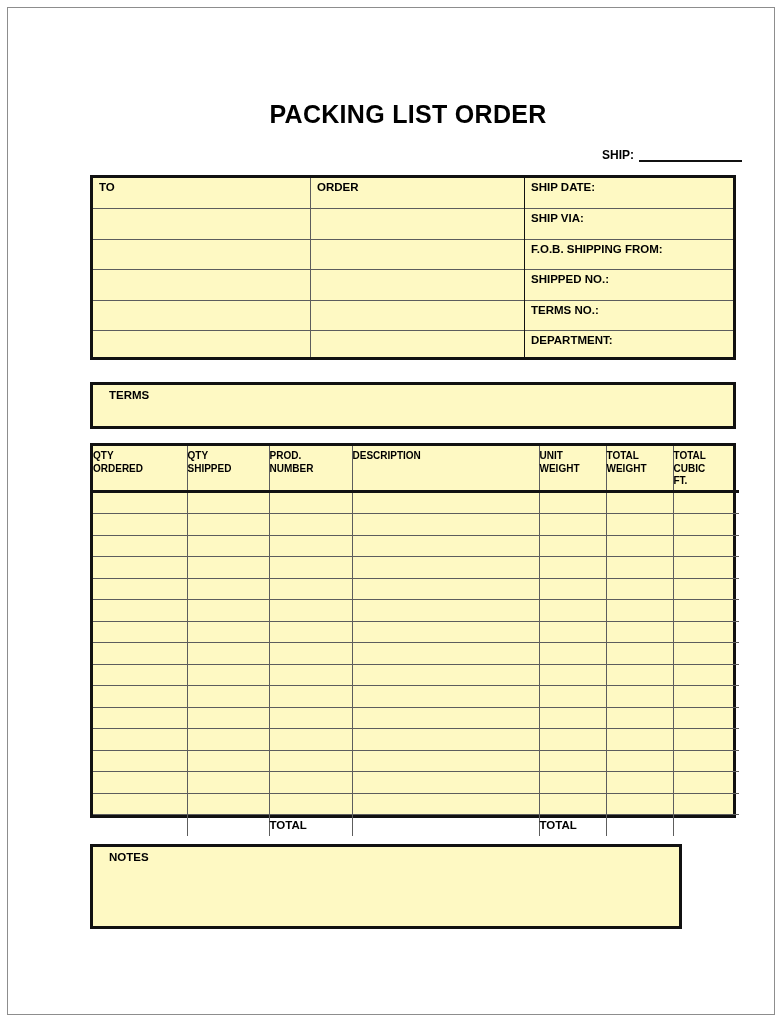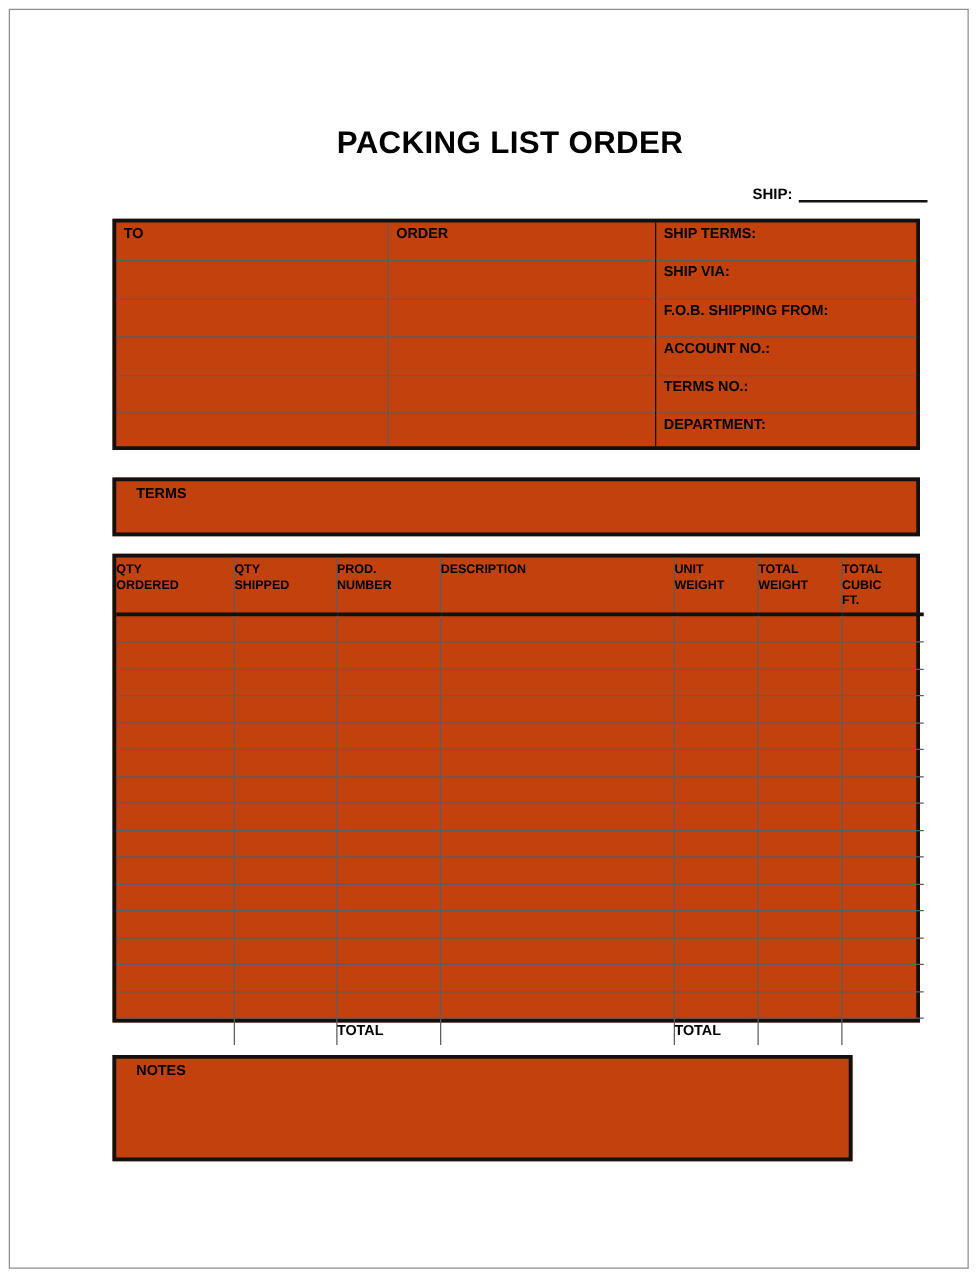--- a/index.html
+++ b/index.html
@@ -63,21 +63,21 @@
     flex: 1;
     height: 11px;
     border-bottom: 2px solid #111111;
   }
 
   
   .box {
     position: absolute;
     box-sizing: border-box;
     border: 3px solid #111111;
-    background: #c2410c;
+    background: #fef9c3;
   }
 
   
   #header-table {
     left: 66px;
     top: 167px;
     width: 646px;
     height: 185px;
   }
   .hdr-grid {
@@ -206,24 +206,24 @@
           </div>
         <div class="hdr-col hdr-col-from">
             <div class="hdr-cell">ORDER</div>
             <div class="hdr-cell"></div>
             <div class="hdr-cell"></div>
             <div class="hdr-cell"></div>
             <div class="hdr-cell"></div>
             <div class="hdr-cell"></div>
           </div>
         <div class="hdr-col hdr-col-info">
-            <div class="hdr-cell">SHIP TERMS:</div>
+            <div class="hdr-cell">SHIP DATE:</div>
             <div class="hdr-cell">SHIP VIA:</div>
             <div class="hdr-cell">F.O.B. SHIPPING FROM:</div>
-            <div class="hdr-cell">ACCOUNT NO.:</div>
+            <div class="hdr-cell">SHIPPED NO.:</div>
             <div class="hdr-cell">TERMS NO.:</div>
             <div class="hdr-cell">DEPARTMENT:</div>
           </div>
       </div>
     </div>
 
     <div class="box" id="terms-box">
       <div class="pad-label">TERMS</div>
     </div>
 

